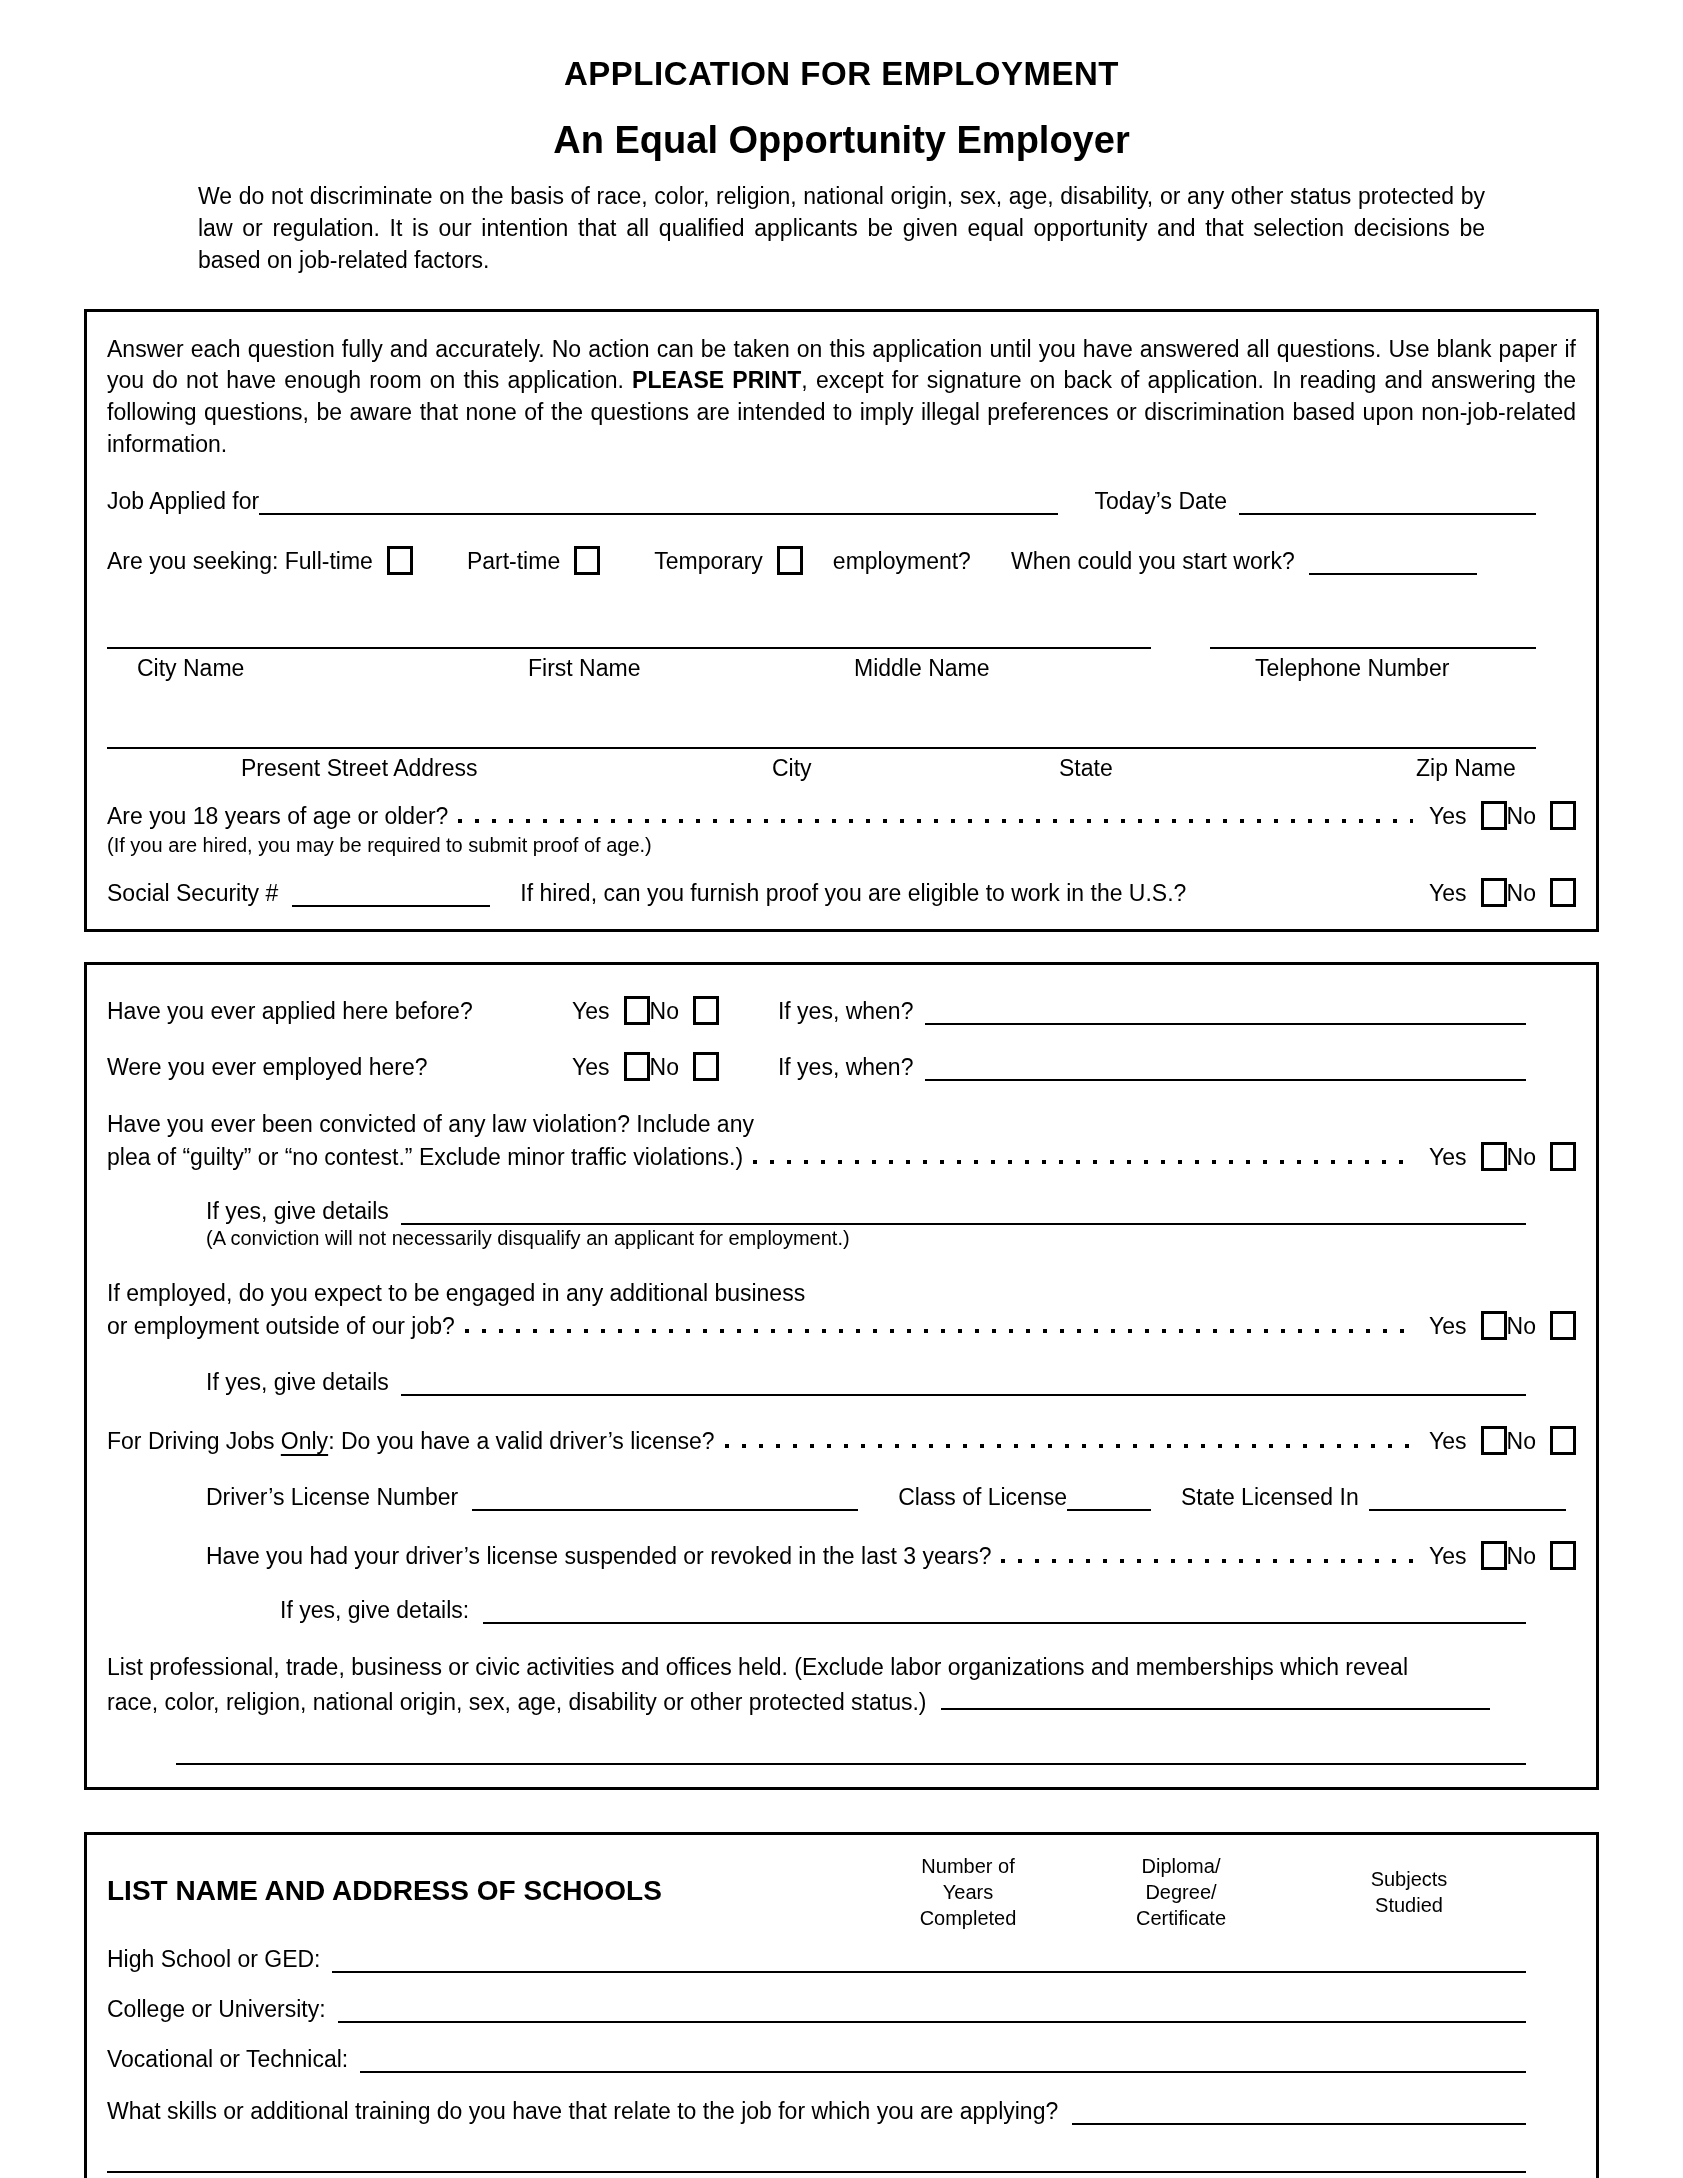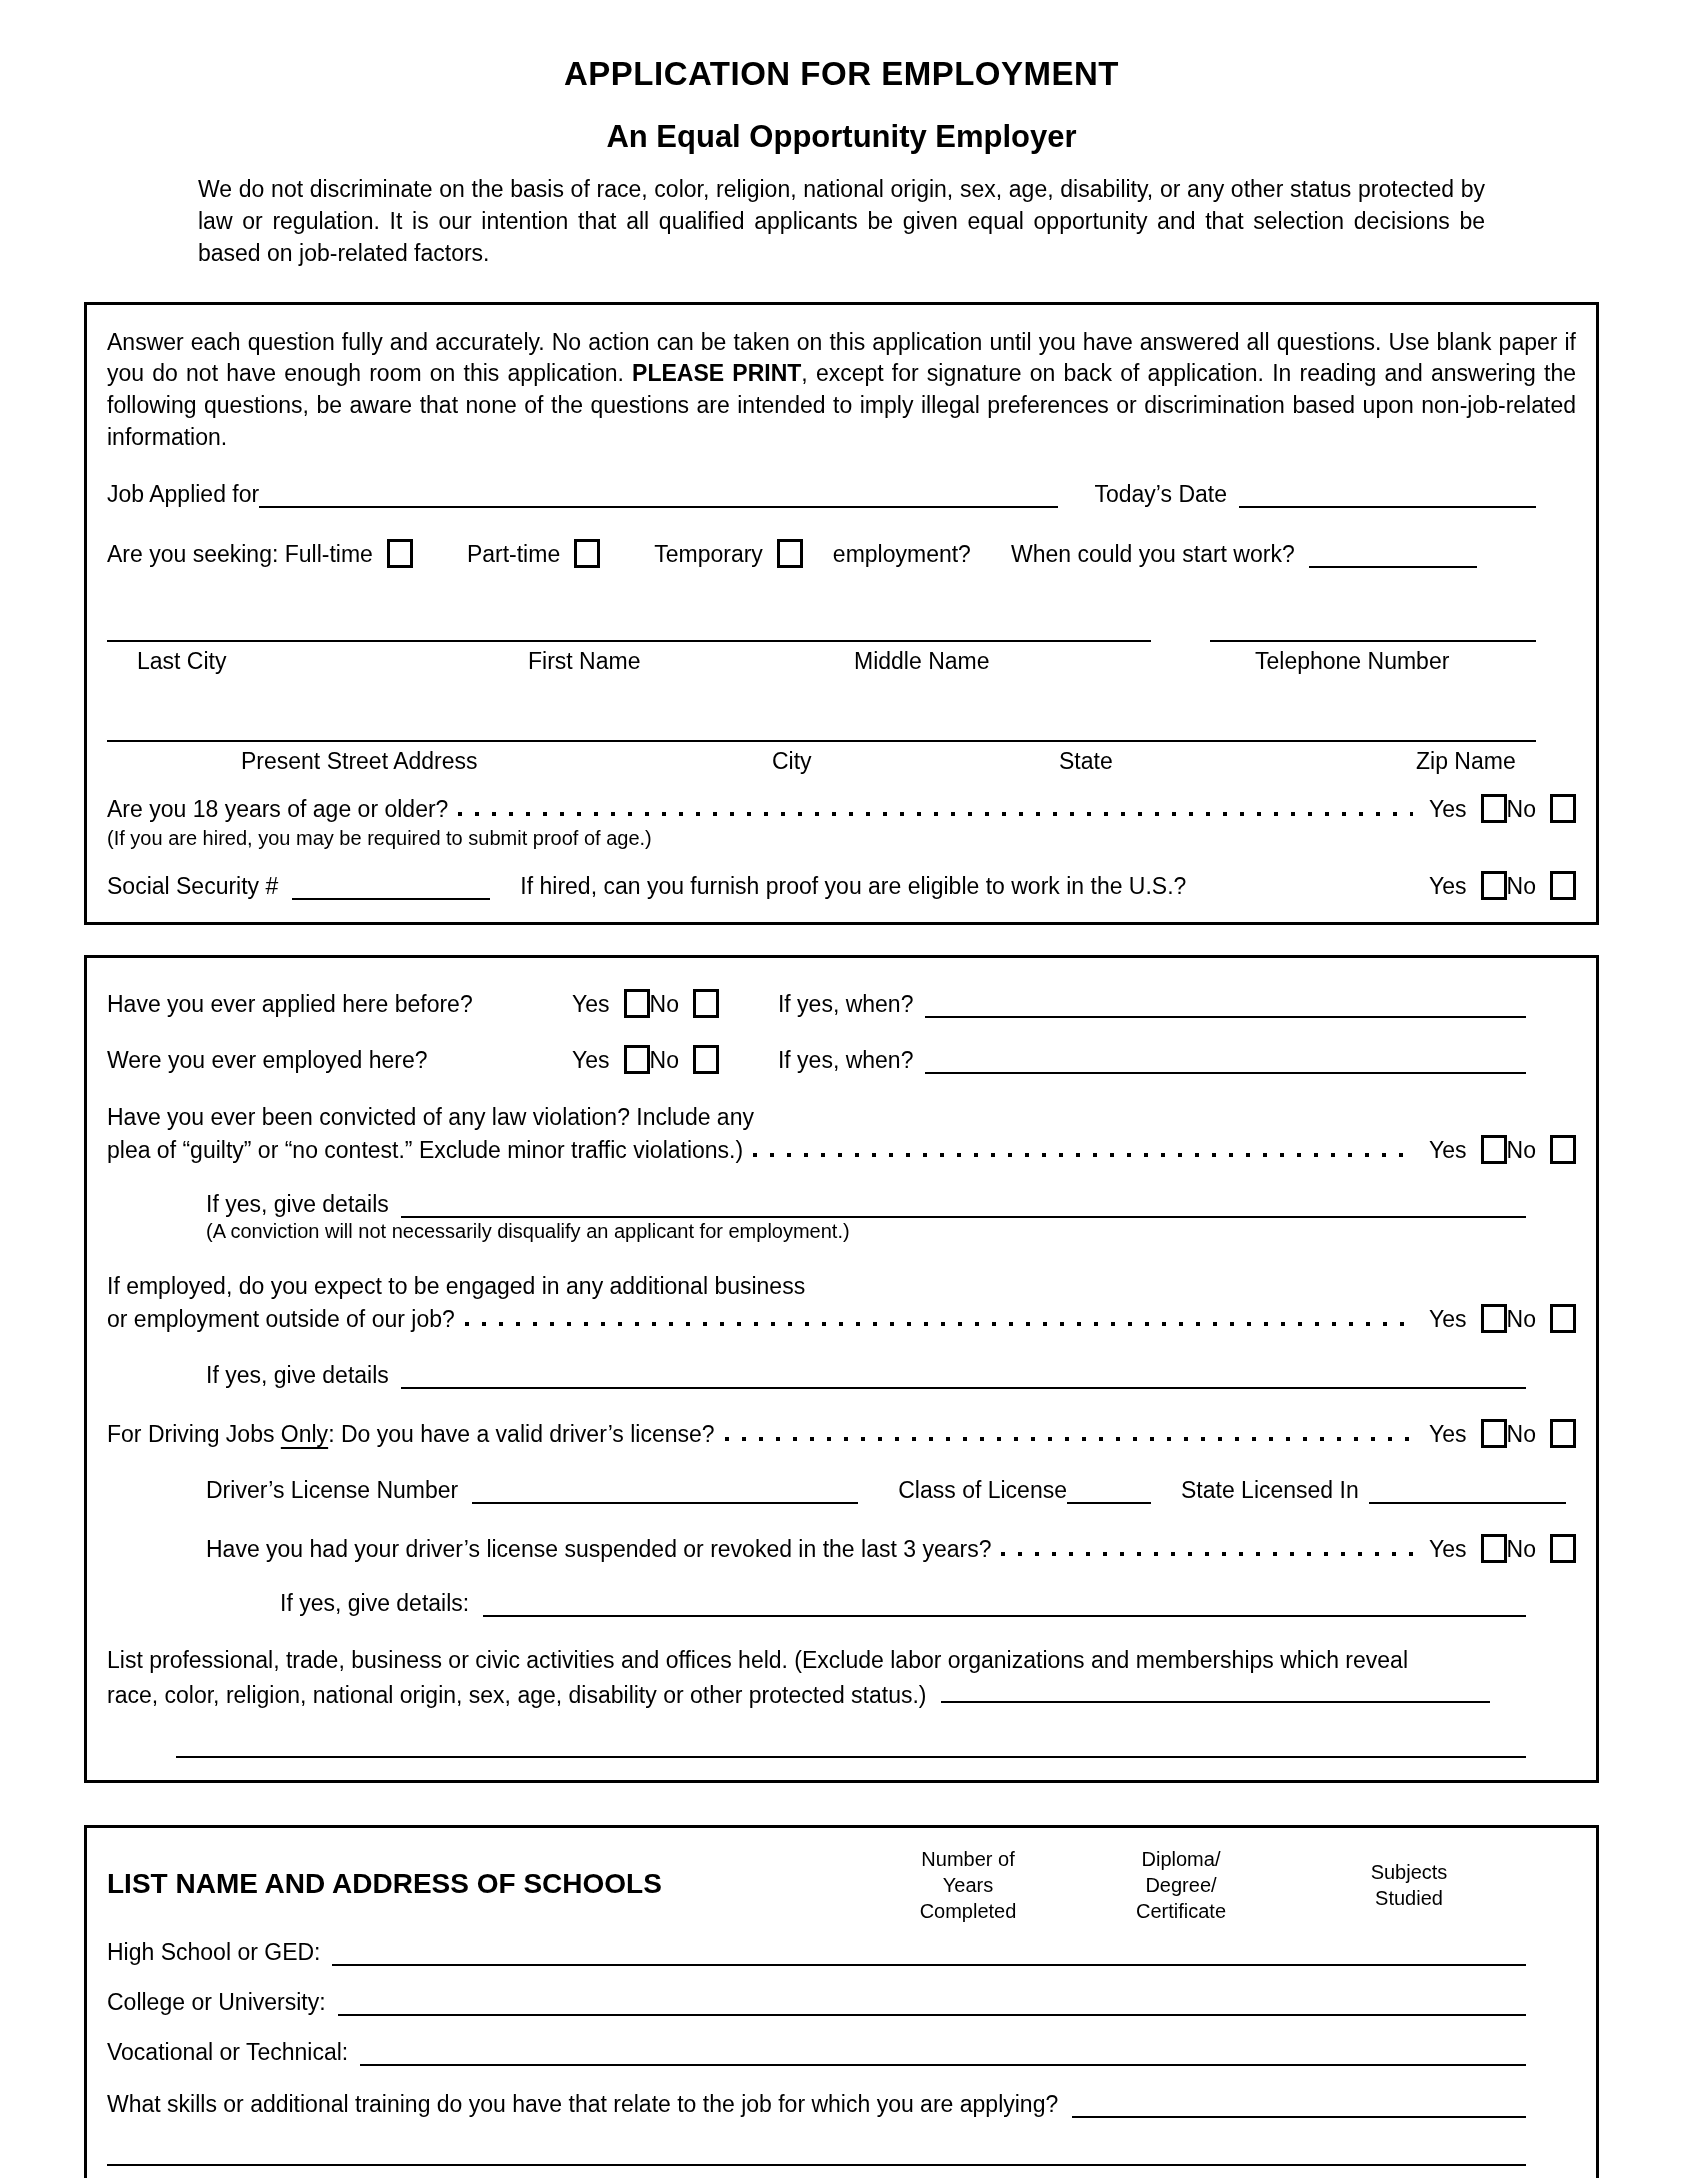--- a/index.html
+++ b/index.html
@@ -3,21 +3,21 @@
 <meta charset="utf-8">
 <style>
   html,body{margin:0;padding:0;background:#fff;}
   .page{
     position:relative;width:1683px;height:2178px;box-sizing:border-box;
     background:#fff;color:#000;overflow:hidden;
     font-family:"Liberation Sans","DejaVu Sans",sans-serif;font-size:23px;
     padding-top:55px;
   }
   .title{margin:0;text-align:center;font-weight:bold;font-size:33px;letter-spacing:0.5px;}
-  .subtitle{margin:26px 0 0;text-align:center;font-weight:bold;font-size:31px;}
+  .subtitle{margin:26px 0 0;text-align:center;font-weight:bold;font-size:38px;}
   .intro{margin:18px 198px 0 198px;text-align:justify;line-height:1.4;}
 
   .box{border:3px solid #000;margin:0 84px;padding:18px 20px 22px 20px;box-sizing:border-box;}
   .box1{margin-top:32px;}
   .box2{margin-top:30px;}
   .box3{margin-top:42px;}
 
   .instructions{margin:4px 0 0;text-align:justify;line-height:1.38;}
 
   .row{display:flex;align-items:flex-end;}
@@ -92,21 +92,21 @@
       <span class="lbl ml30">employment?</span>
       <span class="lbl ml40">When could you start work?</span>
       <span class="blank w170 ml14 mla mr40"></span>
     </div>
 
     <div class="nameline mt44">
       <span class="blank w1055"></span>
       <span class="blank flex1 ml60 mr40"></span>
     </div>
     <div class="labelband">
-      <span style="left:30px">Last City</span>
+      <span style="left:30px">City Name</span>
       <span style="left:421px">First Name</span>
       <span style="left:747px">Middle Name</span>
       <span style="left:1148px">Telephone Number</span>
     </div>
 
     <div class="nameline mt36">
       <span class="blank flex1 mr40"></span>
     </div>
     <div class="labelband">
       <span style="left:134px">Present Street Address</span>

